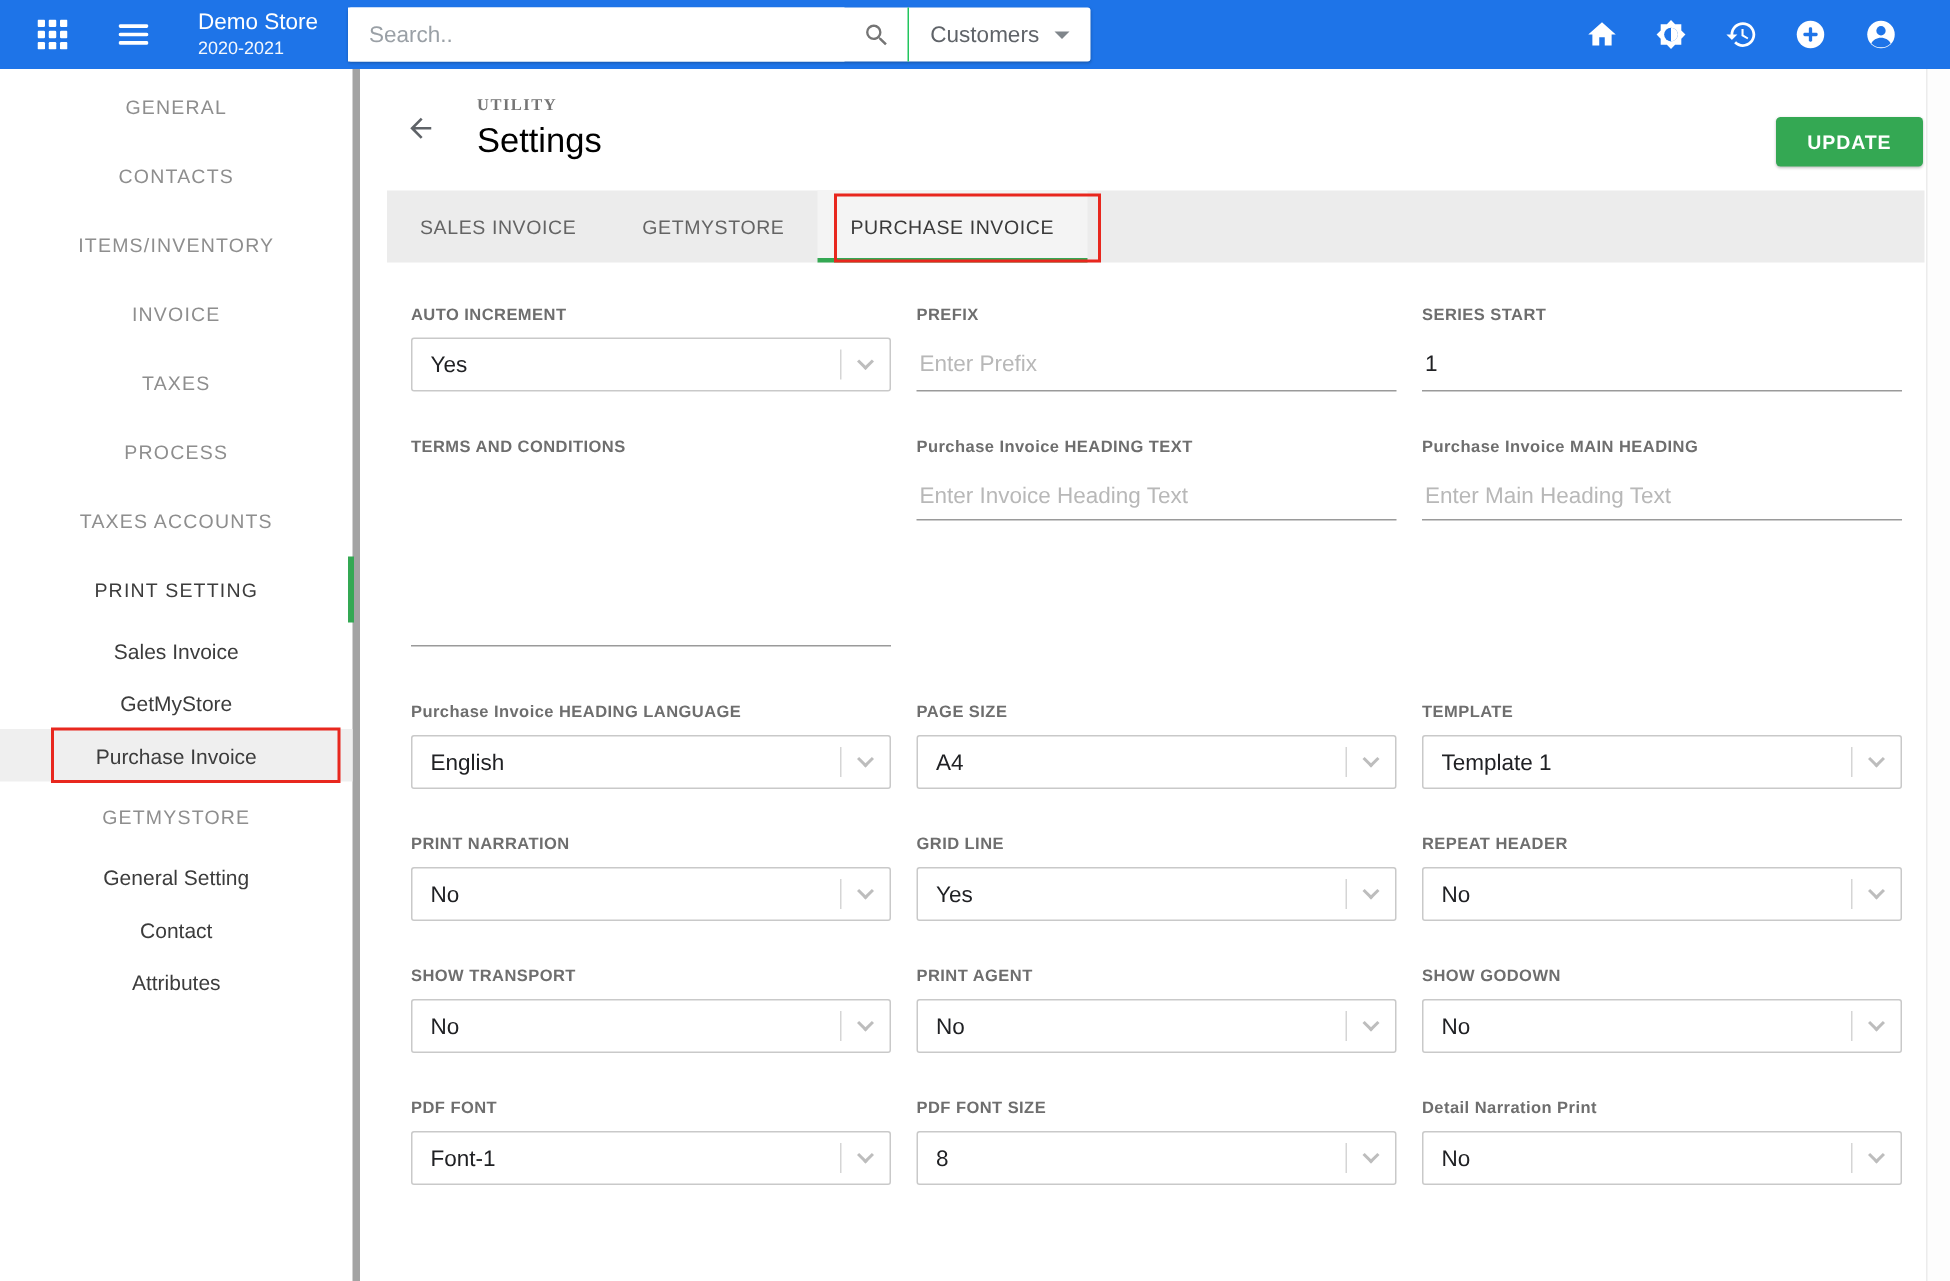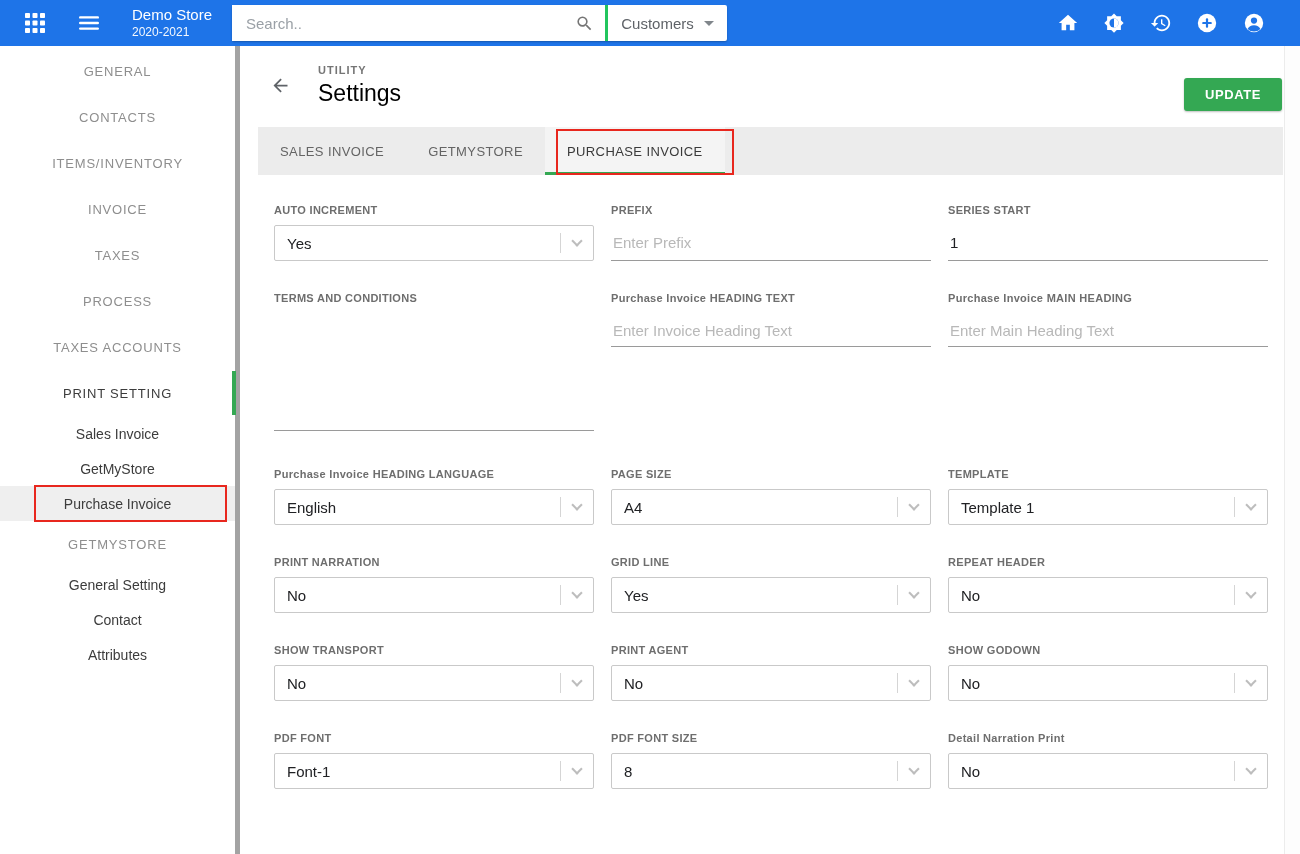--- a/index.html
+++ b/index.html
@@ -13,37 +13,37 @@
   .topbar { position:absolute; top:0; left:0; right:0; height:46px; background:var(--header-blue,#1e74e8); z-index:5; }
   .tb-icon { position:absolute; top:12px; width:22px; height:22px; display:flex; align-items:center; justify-content:center; cursor:pointer; }
   .brand { position:absolute; left:132px; top:5px; color:#fff; line-height:1.3; }
   .brand-name { display:block; font-size:15px; }
   .brand-period { display:block; font-size:12px; opacity:.95; }
 
   .searchbar { position:absolute; left:232px; top:5px; width:495px; height:36px; background:#fff; border-radius:2px; display:flex; align-items:stretch; box-shadow:0 1px 2px rgba(0,0,0,.25); }
   .searchbar input { flex:1; min-width:0; border:none; outline:none; font-size:15px; padding:0 6px 0 14px; color:#333; font-family:inherit; }
   .searchbar input::placeholder { color:#9aa0a6; }
   .search-ico { width:42px; display:flex; align-items:center; justify-content:center; cursor:pointer; }
-  .ctx { width:122px; border-left:3px solid #22c55e; display:flex; align-items:center; justify-content:center; gap:10px; font-size:15px; color:#5f6368; cursor:pointer; }
+  .ctx { width:122px; border-left:1px solid #22c55e; display:flex; align-items:center; justify-content:center; gap:10px; font-size:15px; color:#5f6368; cursor:pointer; }
   .caret { width:0; height:0; border-left:5px solid transparent; border-right:5px solid transparent; border-top:5px solid #80868b; }
 
   
   .sidebar { position:absolute; top:46px; left:0; bottom:0; width:240px; background:#fff; border-right:5px solid #a3a3a3; padding-top:2px; z-index:2; }
   .nav-section { height:46px; display:flex; align-items:center; justify-content:center; font-size:13px; letter-spacing:.8px; color:#8e8e8e; cursor:pointer; position:relative; }
   .nav-section.nav-active { color:#3c3c3c; }
   .active-bar { position:absolute; right:-1px; top:1px; bottom:1px; width:4px; background:var(--accent-green,#34a853); }
   .nav-sub { height:35px; display:flex; align-items:center; justify-content:center; font-size:14px; color:#3c3c3c; cursor:pointer; position:relative; }
   .nav-highlight { background:#efefef; }
   .annotation-box { position:absolute; left:34px; right:8px; top:-1px; bottom:-1px; border:2px solid var(--annotation-red,#e8271e); pointer-events:none; }
 
   
   .main { position:absolute; left:240px; top:46px; right:0; bottom:0; background:#fff; }
   .gutter { position:absolute; right:0; top:0; bottom:0; width:16px; border-left:1px solid #ececec; background:#fdfdfd; }
   .back-btn { position:absolute; left:30px; top:29px; width:22px; height:22px; cursor:pointer; }
-  .kicker { position:absolute; left:78px; top:18px; font-size:11px; font-weight:bold; letter-spacing:1px; color:#757575; }
+  .kicker { position:absolute; left:78px; top:18px; font-size:11px; font-weight:bold; letter-spacing:1px; color:#757575;font-family:Liberation Serif, serif; }
   .page-title { position:absolute; left:78px; top:34px; font-size:23px; color:#000000; }
   .update-btn { position:absolute; right:18px; top:32px; height:33px; padding:0 21px; background:var(--accent-green,#34a853); color:#fff; border:none; border-radius:3px; font-size:13px; font-weight:bold; letter-spacing:.6px; cursor:pointer; font-family:inherit; box-shadow:0 1px 2px rgba(0,0,0,.25); }
 
   .tabbar { position:absolute; left:18px; right:17px; top:81px; height:48px; background:#ececec; display:flex; }
   .tab { padding:0 22px; display:flex; align-items:center; font-size:13px; letter-spacing:.4px; color:#646464; cursor:pointer; position:relative; white-space:nowrap; }
   .tab.active { background:#f4f4f4; color:#3a3a3a; }
   .green-line { position:absolute; left:0; right:0; bottom:0; height:3px; background:var(--accent-green,#34a853); }
   .red-box { position:absolute; left:11px; right:-9px; top:2px; bottom:0; border:2px solid var(--annotation-red,#e8271e); pointer-events:none; }
 
   

